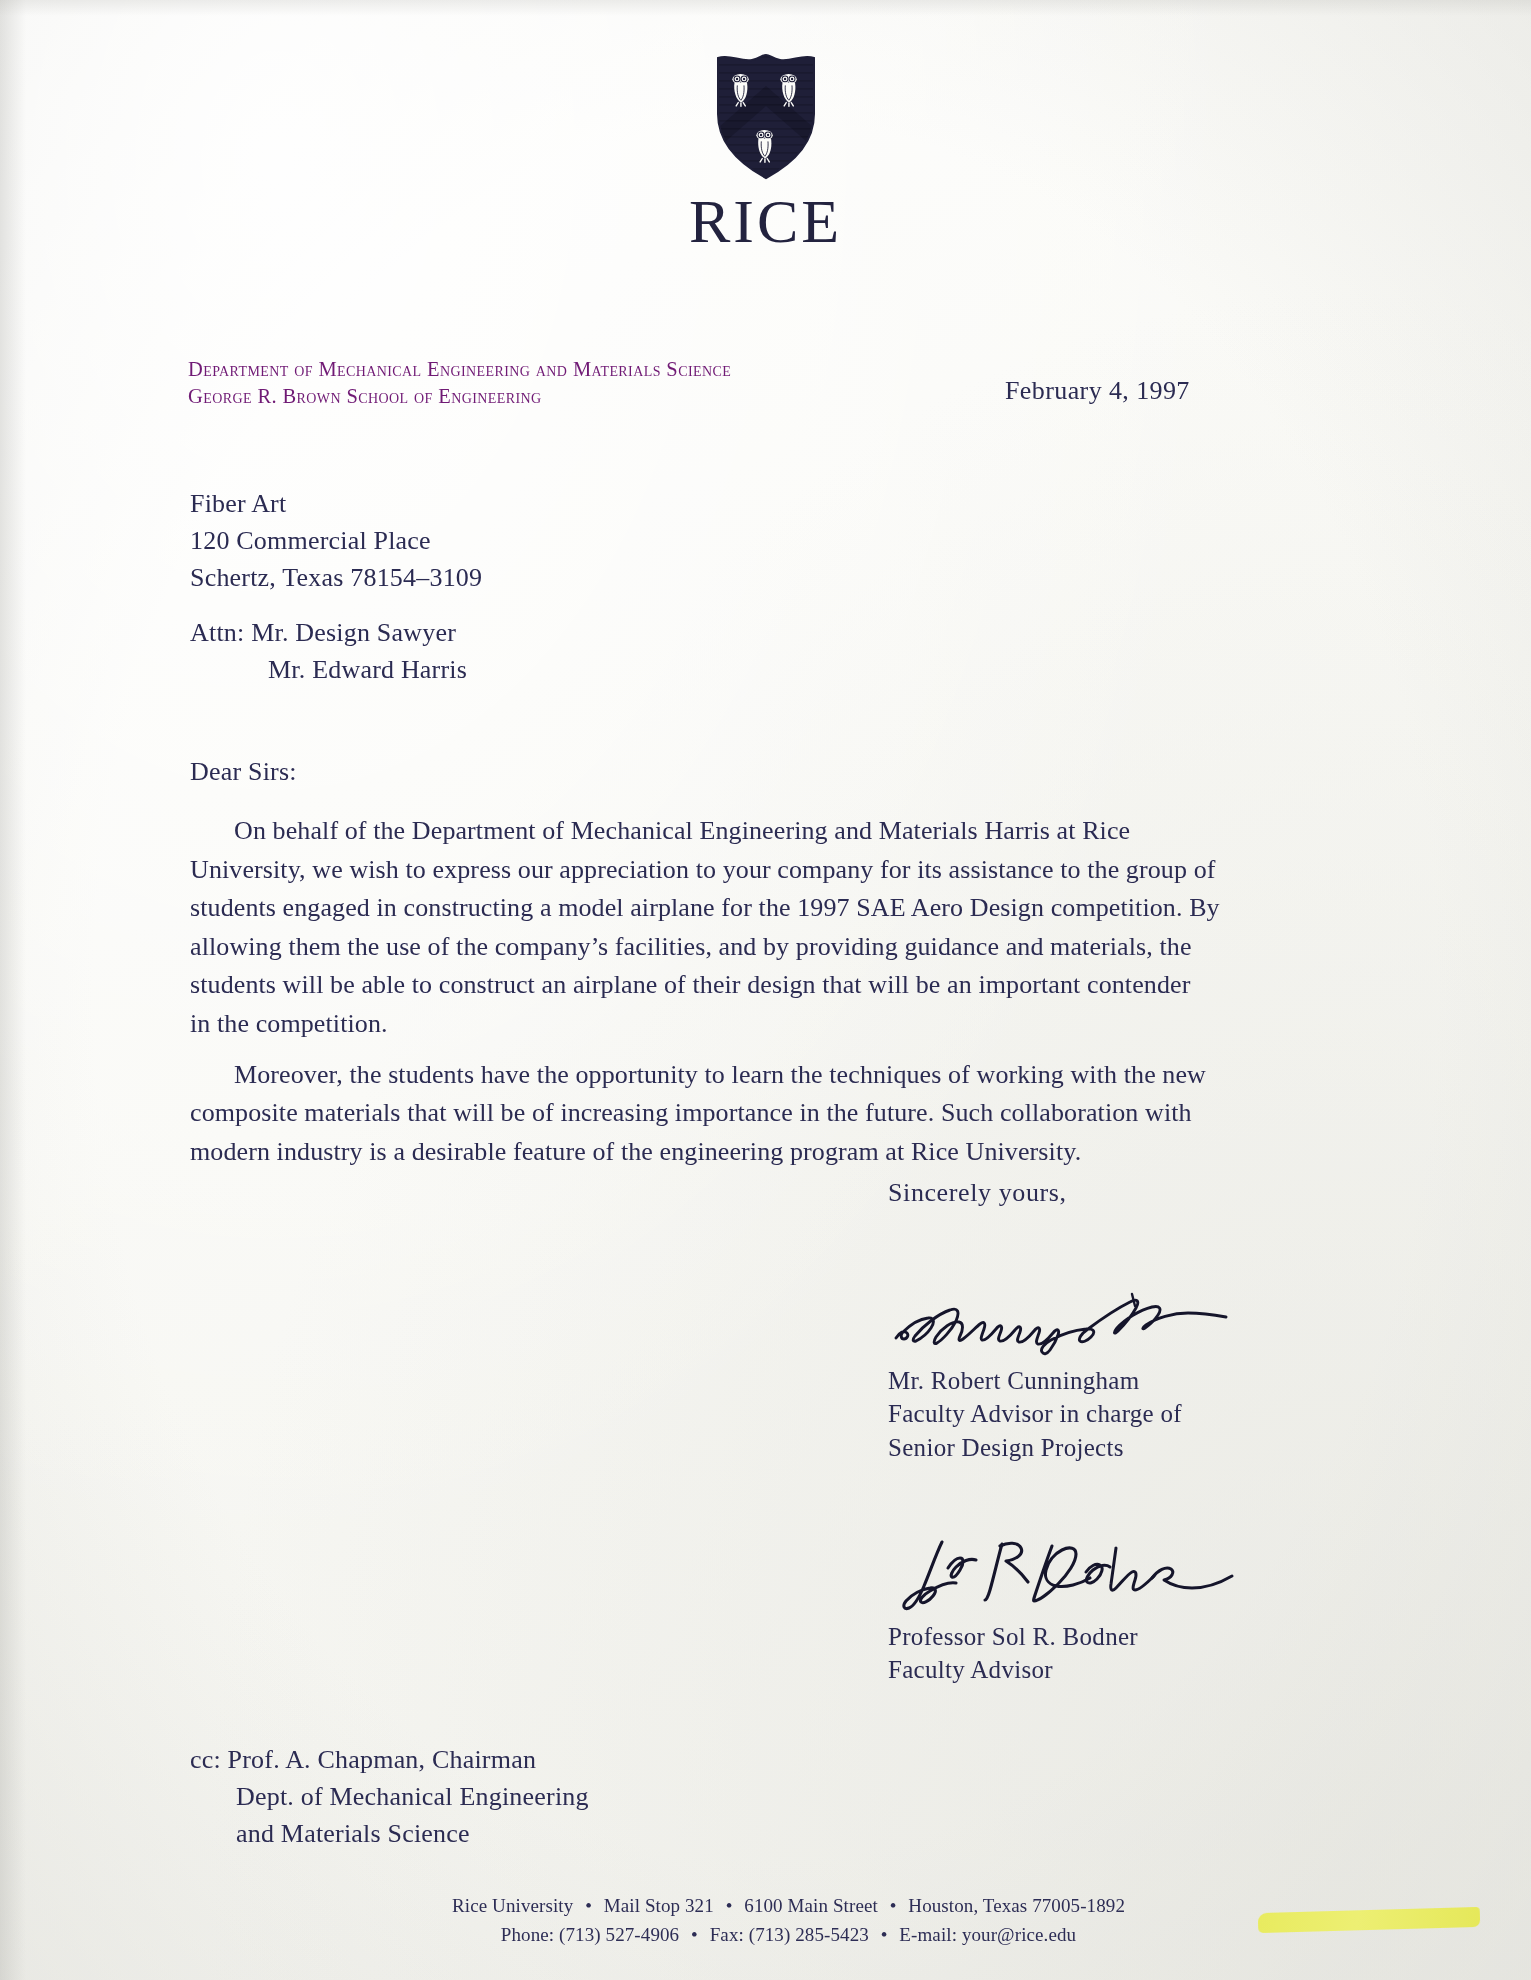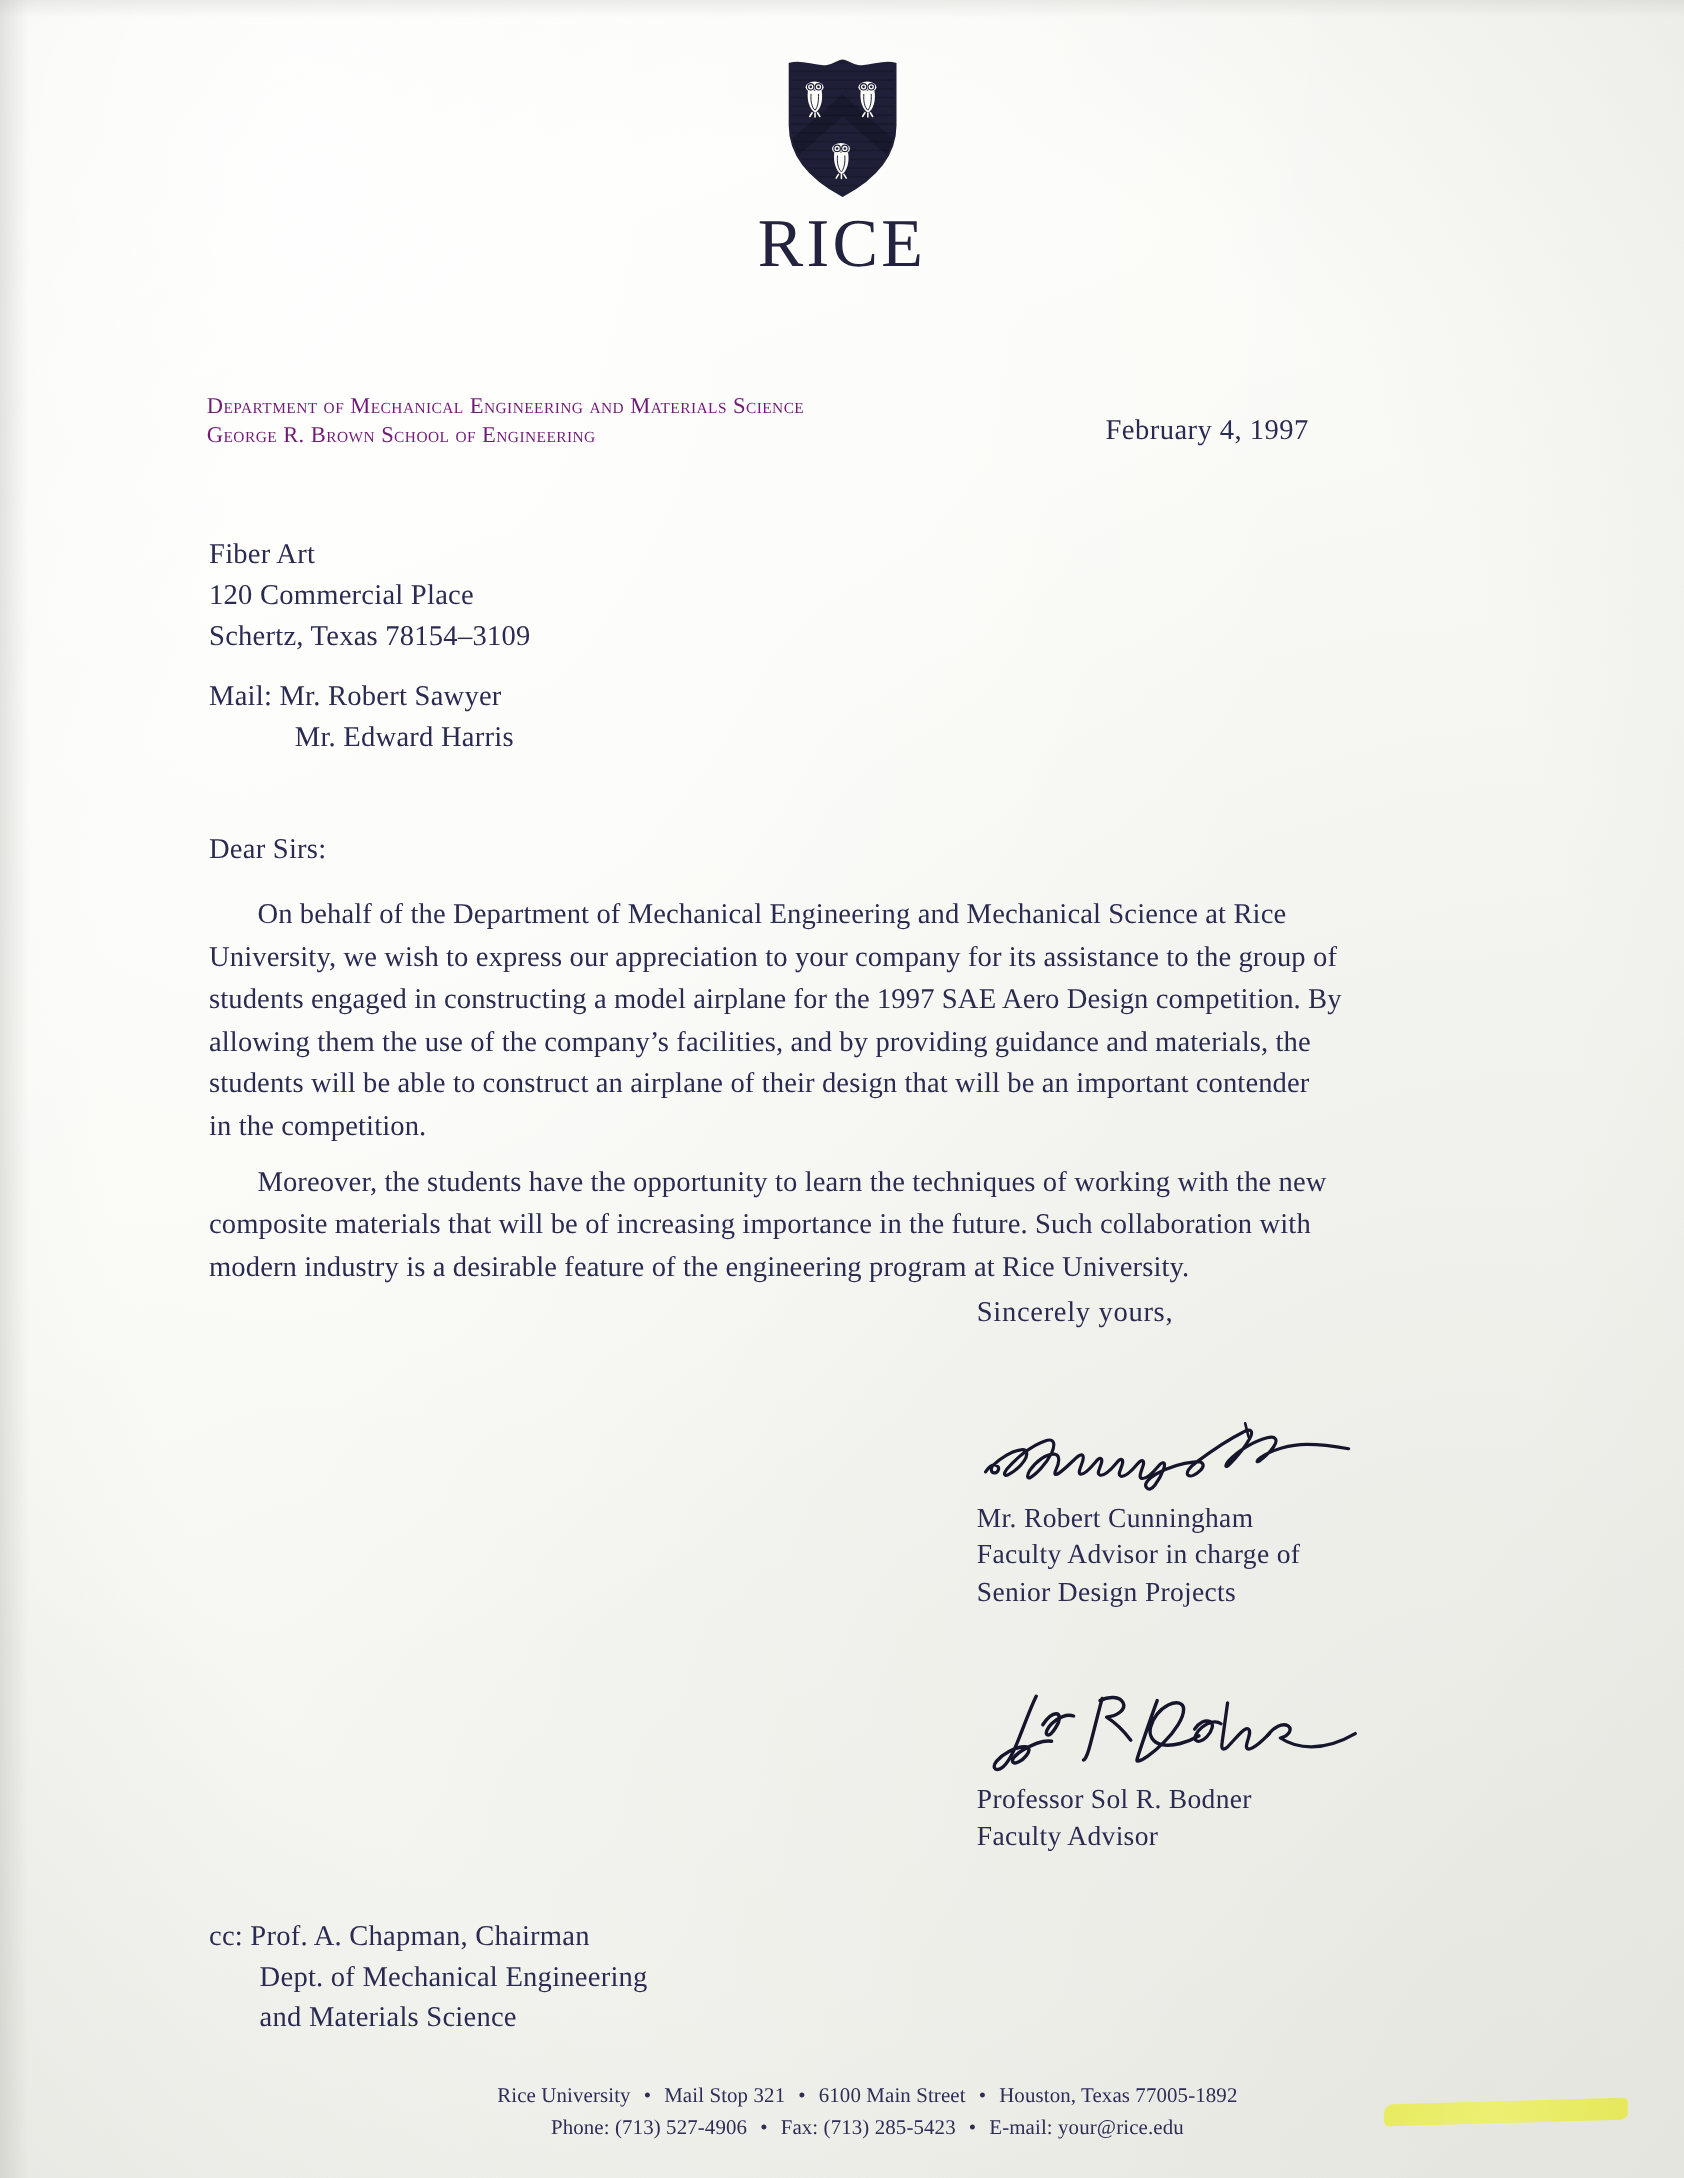--- a/index.html
+++ b/index.html
@@ -256,29 +256,29 @@
 
   <div id="date-line">February 4, 1997</div>
 
   <div id="recipient" class="block">
     <div>Fiber Art</div>
     <div>120 Commercial Place</div>
     <div>Schertz, Texas 78154–3109</div>
   </div>
 
   <div id="attn" class="block">
-    <div>Mail: Mr. Robert Sawyer</div>
+    <div>Attn: Mr. Design Sawyer</div>
     <div class="indent">Mr. Edward Harris</div>
   </div>
 
   <div id="salutation" class="block">Dear Sirs:</div>
 
   <div id="body-paras">
     <p class="para">
-      <span class="ln first">On behalf of the Department of Mechanical Engineering and Mechanical Science at Rice</span>
+      <span class="ln first">On behalf of the Department of Mechanical Engineering and Materials Harris at Rice</span>
       <span class="ln">University, we wish to express our appreciation to your company for its assistance to the group of</span>
       <span class="ln">students engaged in constructing a model airplane for the 1997 SAE Aero Design competition. By</span>
       <span class="ln">allowing them the use of the company’s facilities, and by providing guidance and materials, the</span>
       <span class="ln">students will be able to construct an airplane of their design that will be an important contender</span>
       <span class="ln">in the competition.</span>
     </p>
     <p class="para">
       <span class="ln first">Moreover, the students have the opportunity to learn the techniques of working with the new</span>
       <span class="ln">composite materials that will be of increasing importance in the future. Such collaboration with</span>
       <span class="ln">modern industry is a desirable feature of the engineering program at Rice University.</span>

